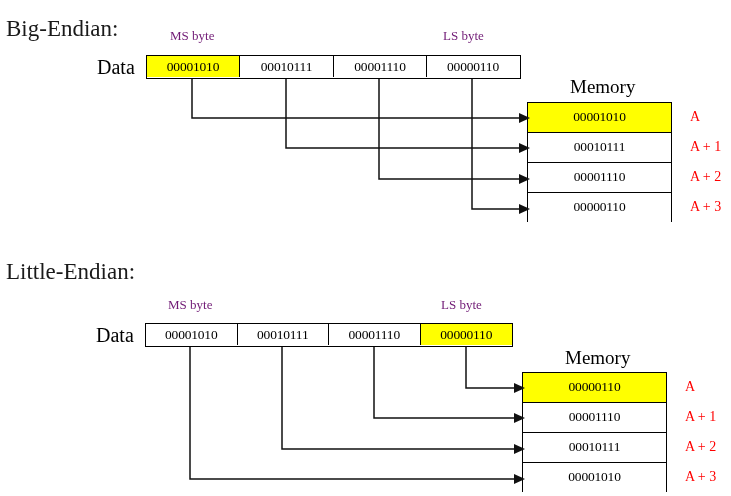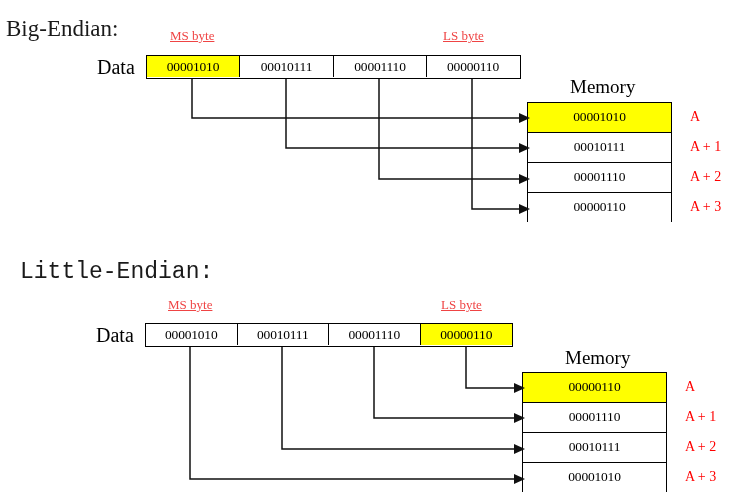--- a/index.html
+++ b/index.html
@@ -19,25 +19,24 @@
   .section-title {
     position: absolute;
     font-family: "Liberation Serif", "DejaVu Serif", serif;
     font-size: 23px;
     color: #1a1a1a;
     letter-spacing: 0px;
     white-space: nowrap;
   }
   .byte-tag {
     position: absolute;
-    color: #ef4444;
+    color: #701a75;
     font-family: "Liberation Serif", "DejaVu Serif", serif;
     font-size: 13px;
     white-space: nowrap;
-    text-decoration: underline;
   }
   .data-label {
     position: absolute;
     font-size: 20px;
     font-family: "Liberation Serif", "DejaVu Serif", serif;
     white-space: nowrap;
   }
   .data-row {
     position: absolute;
     display: flex;
@@ -143,21 +142,21 @@
     <path d="M379,79 L379,179 L519,179"></path>
     <polygon points="519,174 530,179 519,184"></polygon>
 
     <path d="M472,79 L472,209 L519,209"></path>
     <polygon points="519,204 530,209 519,214"></polygon>
   </svg>
 </div>
 
 <div class="section">
 
-  <div class="section-title" style="left:20px; top:259px;font-family:Liberation Mono, monospace;">Little-Endian:</div>
+  <div class="section-title" style="left:6px; top:259px;">Little-Endian:</div>
 
   <div class="byte-tag" style="left:168px; top:297px;">MS byte</div>
 
   <div class="byte-tag" style="left:441px; top:297px;">LS byte</div>
 
   <div class="data-label" style="left:96px; top:324px;">Data</div>
 
   <div class="data-row" style="left:145px; top:323px; width:368px; height:24px;">
     <div class="data-cell" style="width:92px;">00001010</div>
     <div class="data-cell" style="width:92px;">00010111</div>

